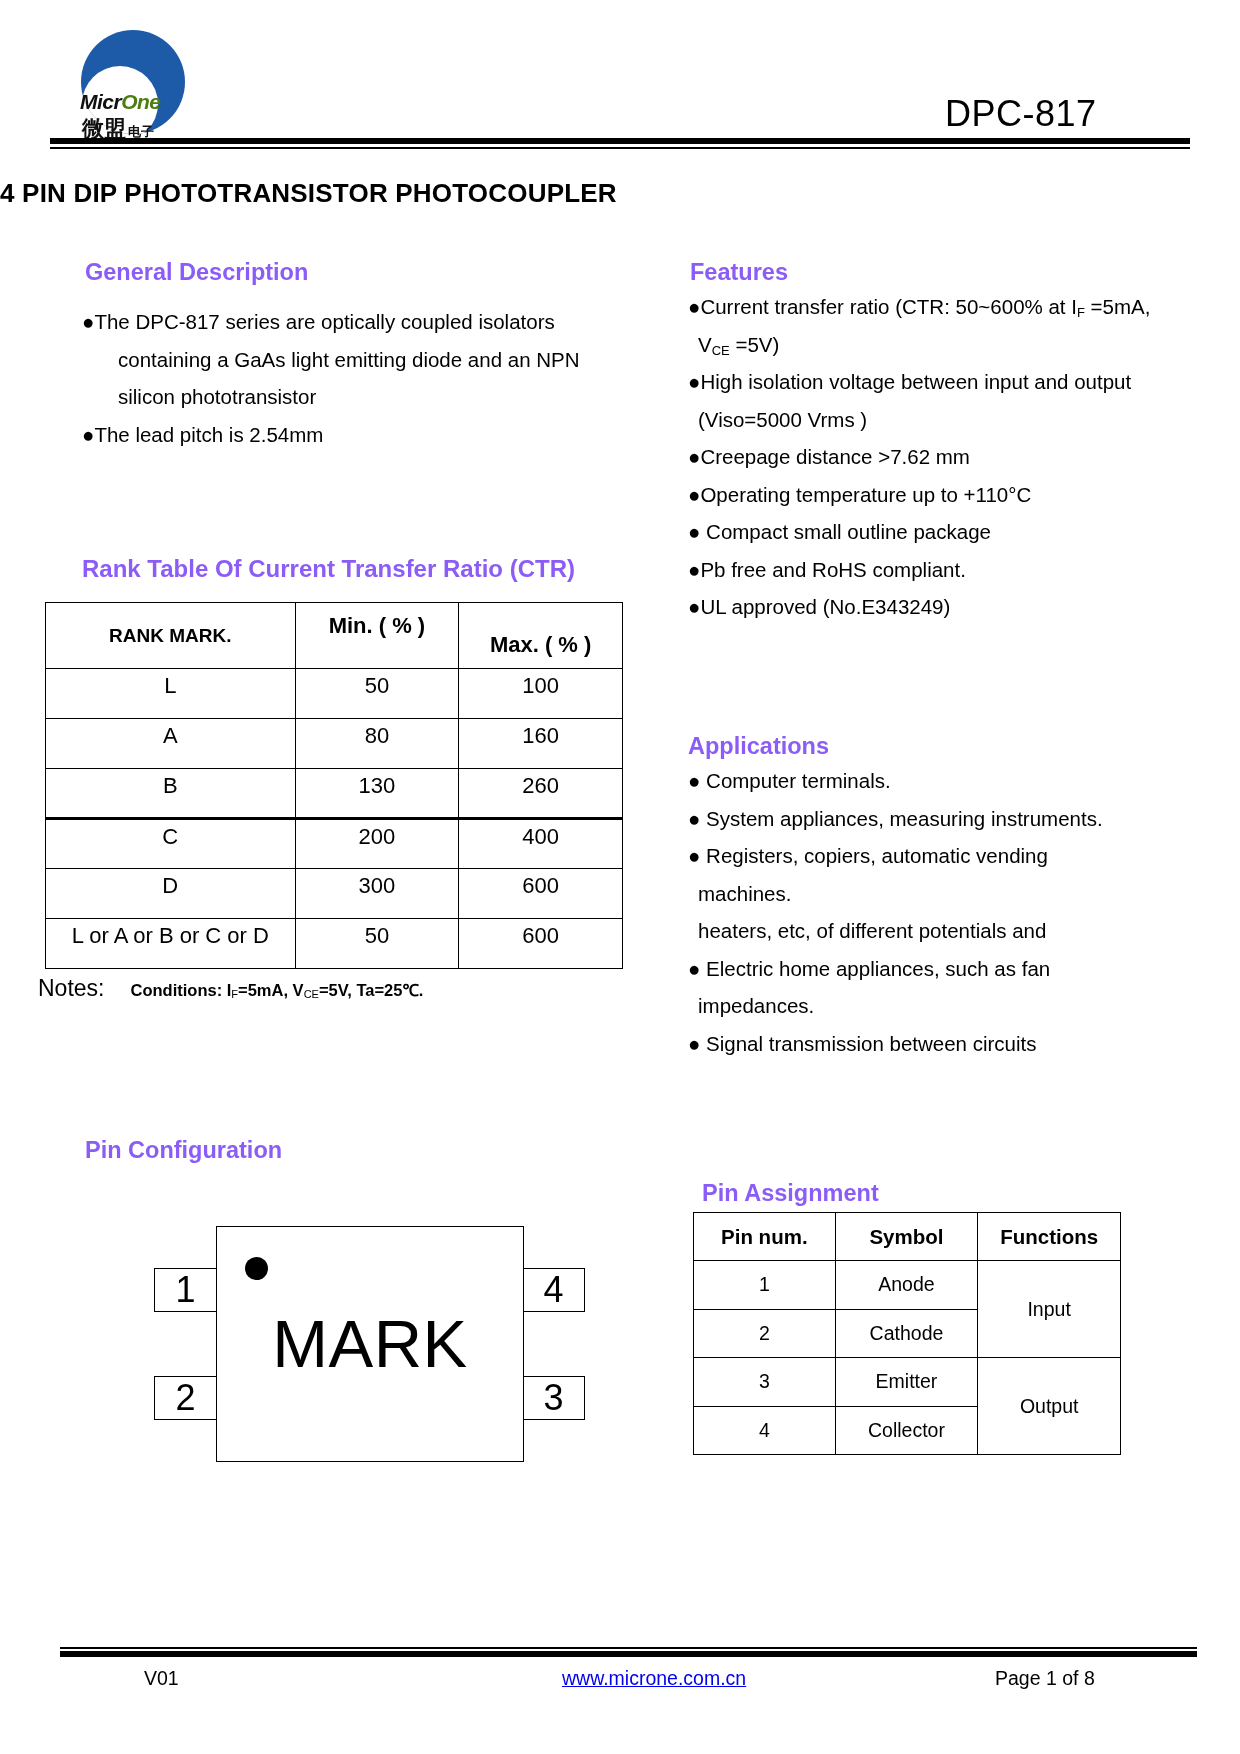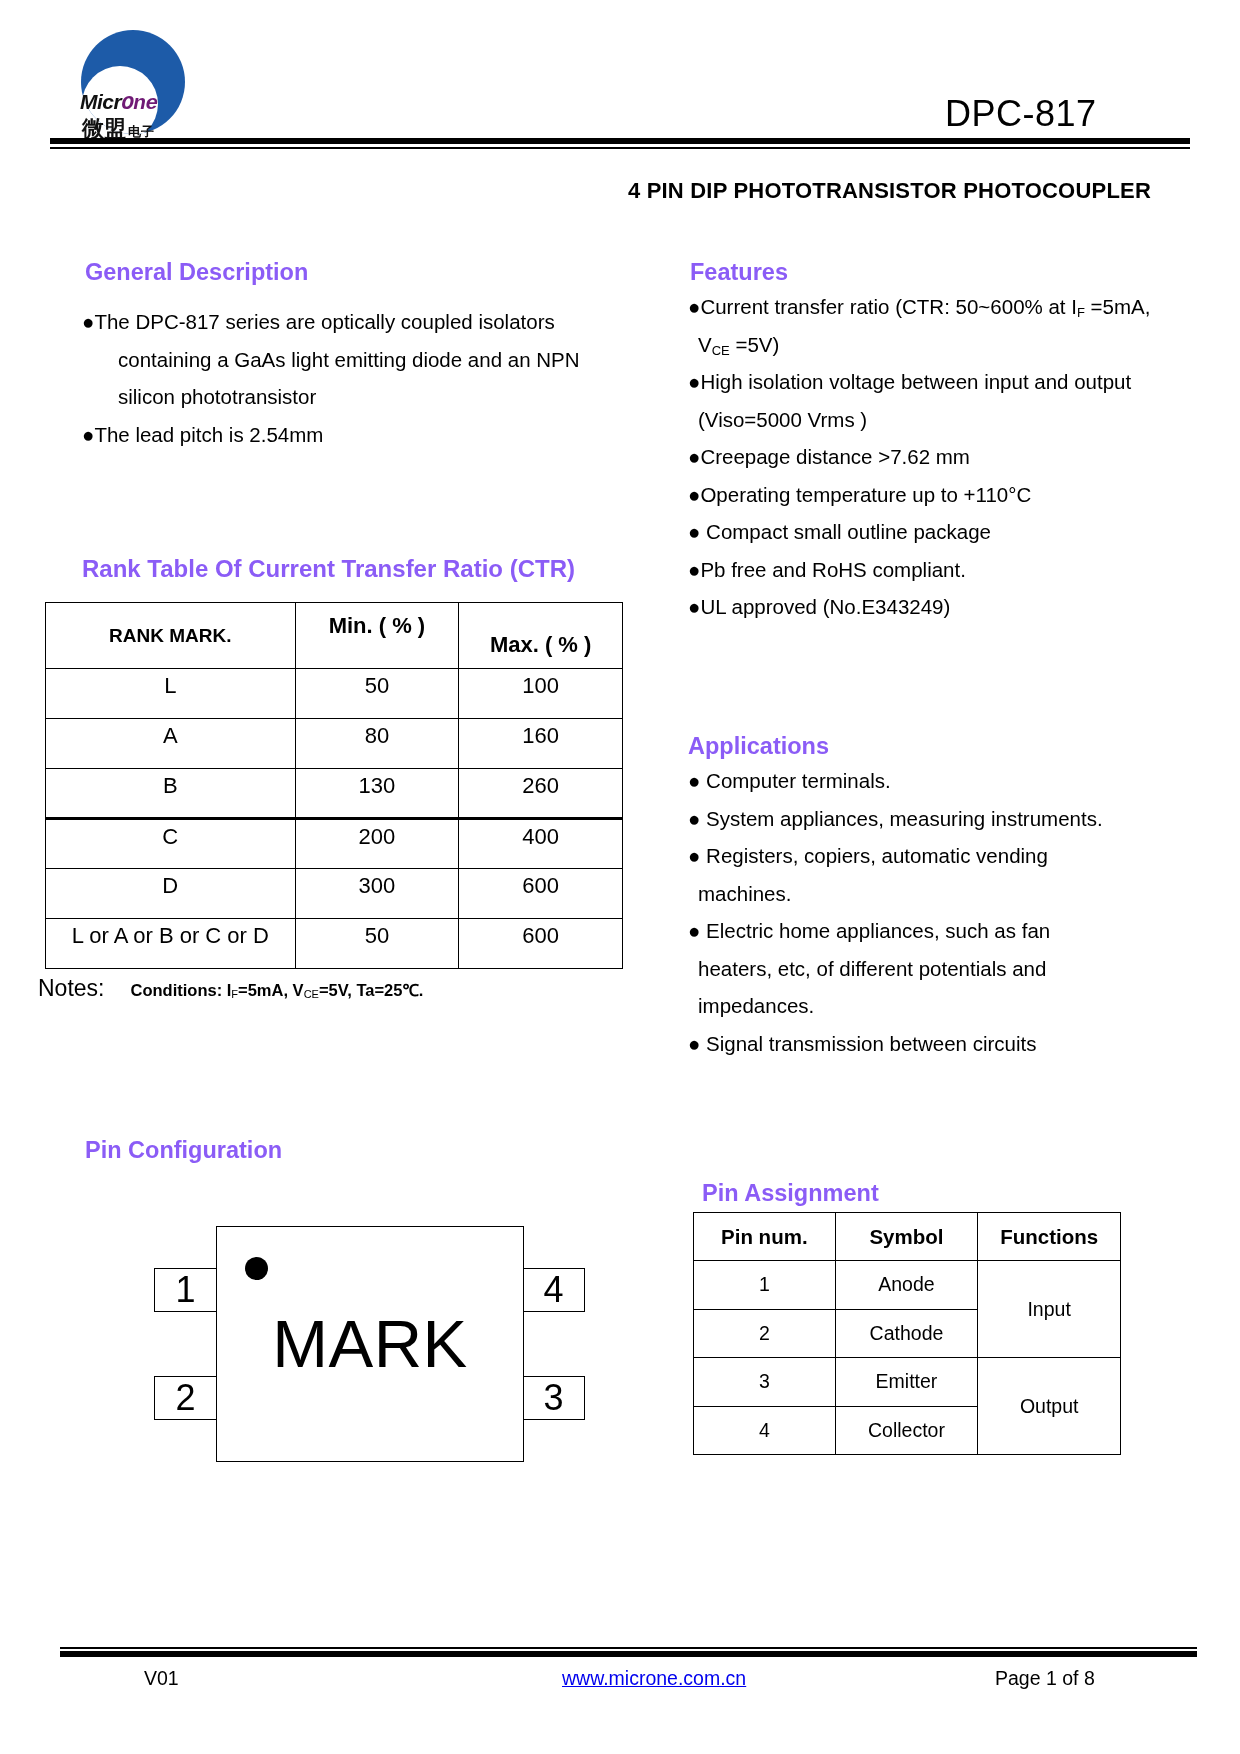--- a/index.html
+++ b/index.html
@@ -5,29 +5,29 @@
   * { box-sizing: border-box; margin: 0; padding: 0; }
   html, body { width: 1240px; height: 1754px; background: #ffffff; }
   body { position: relative; font-family: "Liberation Sans", sans-serif; color: #000; overflow: hidden; }
   .abs { position: absolute; }
 
   
   .logo { left: 78px; top: 30px; width: 112px; height: 118px; }
   .logo-arc { position: absolute; left: 3px; top: 0; width: 104px; height: 104px; border-radius: 50%; background: #1d5ba8; overflow: hidden; }
   .logo-arc::after { content: ""; position: absolute; left: 1px; top: 36px; width: 76px; height: 76px; border-radius: 50%; background: #fff; }
   .logo-text { position: absolute; left: 2px; top: 60px; font-size: 21px; font-weight: bold; font-style: italic; letter-spacing: -0.5px; color: #111; z-index: 2; }
-  .logo-text .one { color: #701a75; font-family: Liberation Mono, monospace; }
+  .logo-text .one { color: #4d7c0f; }
   .logo-cn { position: absolute; left: 4px; top: 84px; font-size: 22px; font-weight: bold; color: #111; white-space: nowrap; }
   .logo-cn small { font-size: 13px; margin-left: 2px; }
 
   .part-no { left: 945px; top: 93px; font-size: 36px; font-weight: normal; letter-spacing: 0.5px; }
   .rule-top-thick { left: 50px; top: 138px; width: 1140px; height: 6px; background: #000; }
   .rule-top-thin { left: 50px; top: 147px; width: 1140px; height: 2px; background: #000; }
 
-  .doc-title { left: 0; width: 1151px; top: 178px; text-align: right; font-size: 22px; font-weight: bold; letter-spacing: 0.2px; }
+  .doc-title { left: 0; width: 1151px; top: 178px; text-align: left; font-size: 26px; font-weight: bold; letter-spacing: 0.2px; }
 
   .h2 { font-size: 23.5px; font-weight: bold; color: #8b5cf6; }
   .para { font-size: 20.5px; line-height: 37.5px; white-space: nowrap; }
   .para sub { font-size: 13px; vertical-align: -3px; line-height: 0; }
 
   
   table.rank { position: absolute; left: 45px; top: 602px; width: 578px; border-collapse: collapse; }
   table.rank td, table.rank th { border: 1.5px solid #000; text-align: center; font-size: 22px; font-weight: normal; }
   table.rank th { height: 66px; font-weight: bold; }
   table.rank td { height: 50px; vertical-align: top; padding-top: 4px; }
@@ -146,22 +146,22 @@
 <div class="abs notes">
   <span>Notes:</span><span class="cond"><span>Conditions: I</span><sub>F</sub><span>=5mA, V</span><sub>CE</sub><span>=5V, Ta=25℃.</span></span>
 </div>
 
 <div class="abs h2" style="left:688px; top:733px;">Applications</div>
 <div class="abs para" style="left:688px; top:762px;">
   <div>● Computer terminals.</div>
   <div>● System appliances, measuring instruments.</div>
   <div>● Registers, copiers, automatic vending</div>
   <div style="padding-left:10px;">machines.</div>
+  <div style="padding-left:10px;">heaters, etc, of different potentials and</div>
   <div>● Electric home appliances, such as fan</div>
-  <div style="padding-left:10px;">heaters, etc, of different potentials and</div>
   <div style="padding-left:10px;">impedances.</div>
   <div>● Signal transmission between circuits</div>
 </div>
 
 <div class="abs h2" style="left:85px; top:1137px;">Pin Configuration</div>
 <div class="abs pkg"></div>
 <div class="abs pin1-dot"></div>
 <div class="abs mark">MARK</div>
 <div class="abs pin pin1">1</div>
 <div class="abs pin pin2">2</div>

